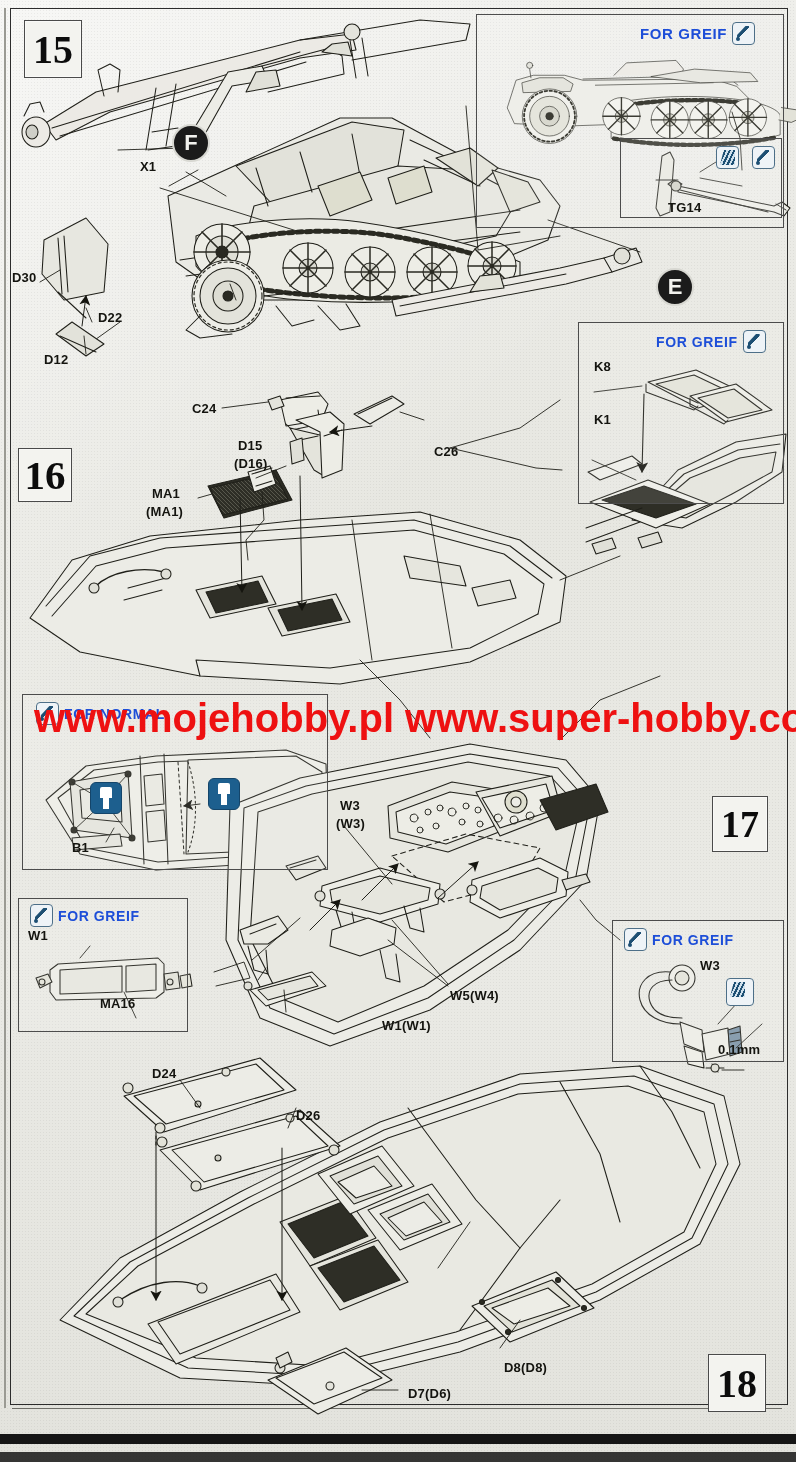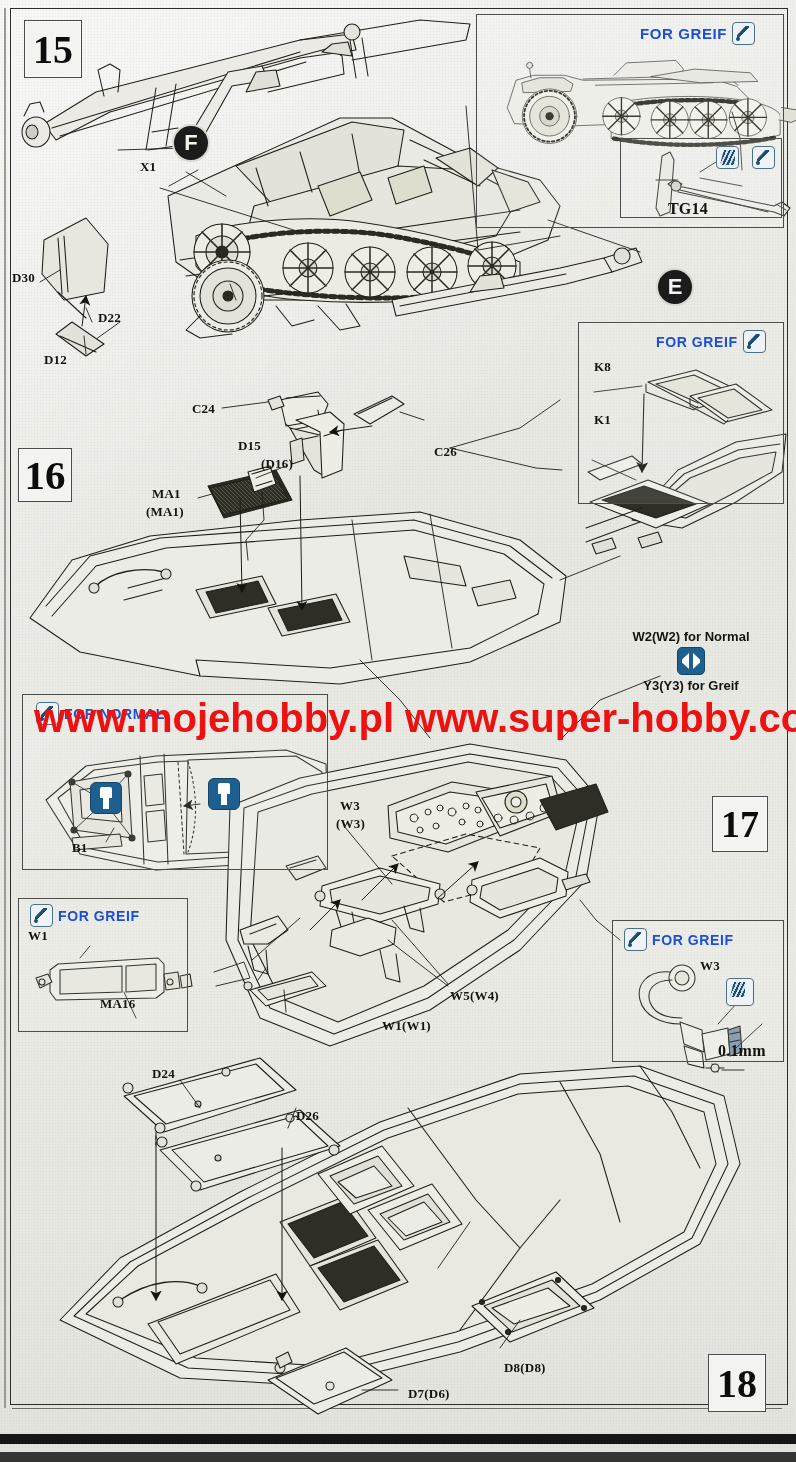--- a/index.html
+++ b/index.html
@@ -15,24 +15,24 @@
   #grain{position:absolute;inset:0;opacity:.30;mix-blend-mode:multiply;
     background-image:
       radial-gradient(rgba(120,120,115,.30) .6px, transparent .7px),
       radial-gradient(rgba(255,255,255,.35) .6px, transparent .7px);
     background-size:3px 3px, 4px 4px;
     background-position:0 0, 1px 2px;}
   
   .pageframe{position:absolute;border:1px solid #2c2c2c;}
   .darkstrip{position:absolute;background:#161616;}
   svg.layer{position:absolute;left:0;top:0;width:796px;height:1462px;overflow:visible;}
-  .lbl{position:absolute;color:#14140f;font-family:Liberation Serif, serif;
+  .lbl{position:absolute;color:#14140f;font-family:Liberation Sans, sans-serif;
        font-weight:700;white-space:nowrap;letter-spacing:.2px;}
   .lbl.s13{font-size:13px;}
-  .lbl.s12{font-size:16px;}
+  .lbl.s12{font-size:13px;}
   .stepnum{position:absolute;background:#f3f3ef;border:1px solid #4a4a4a;
      display:flex;align-items:center;justify-content:center;
      font-family:"Liberation Serif",serif;font-weight:700;color:#0c0c0c;
      box-shadow:0 0 0 1px rgba(255,255,255,.5) inset;}
   .circletag{position:absolute;border-radius:50%;background:#1b1b1b;color:#f2f2ee;
      display:flex;align-items:center;justify-content:center;
      font-family:"Liberation Sans",sans-serif;font-weight:700;
      border:2px solid #d8d8d2;}
   .box{position:absolute;border:1px solid #4c4c4c;background:rgba(255,255,255,.10);}
   .forlabel{position:absolute;display:flex;align-items:center;gap:5px;
@@ -547,40 +547,33 @@
     <span class="icobox icon-knife"></span>
   </div>
   <div class="box" style="left:620px;top:138px;width:160px;height:78px;"></div>
   <div class="lbl s12" style="left:668px;top:200px;">TG14</div>
   <span class="icon-file" style="position:absolute;left:716px;top:146px;"></span>
   <span class="icobox icon-knife" style="position:absolute;left:752px;top:146px;"></span>
 
   <div class="lbl s13" style="left:192px;top:401px;">C24</div>
   <div class="lbl s13" style="left:426px;top:444px;margin-left:8px;">C26</div>
   <div class="lbl s13" style="left:238px;top:438px;">D15</div>
-  <div class="lbl s13" style="left:234px;top:456px;margin-left:27px;">(D16)</div>
+  <div class="lbl s13" style="left:234px;top:456px;">(D16)</div>
   <div class="lbl s13" style="left:152px;top:486px;">MA1</div>
   <div class="lbl s13" style="left:146px;top:504px;">(MA1)</div>
 
   <div class="box" style="left:578px;top:322px;width:204px;height:180px;"></div>
   <div class="forlabel small" style="left:656px;top:330px;">
     <span>FOR GREIF</span>
     <span class="icobox icon-knife"></span>
   </div>
   <div class="lbl s13" style="left:594px;top:359px;">K8</div>
   <div class="lbl s13" style="left:594px;top:412px;">K1</div>
 
 
-  <div class="altbox" style="left:596px;top:628px;width:190px;">
-    <div class="ln">W2(W2) for Normal</div>
-    <div style="display:flex;justify-content:center;margin:2px 0;">
-      <span class="swapicon"></span>
-    </div>
-    <div class="ln">Y3(Y3) for Greif</div>
-  </div>
 
   <div class="box" style="left:22px;top:694px;width:304px;height:174px;"></div>
   <div class="forlabel small" style="left:36px;top:702px;">
     <span class="icobox icon-knife"></span>
     <span>FOR NORMAL</span>
   </div>
   <span class="glueicon" style="position:absolute;left:90px;top:782px;"></span>
   <span class="glueicon" style="position:absolute;left:208px;top:778px;"></span>
   <div class="lbl s13" style="left:72px;top:840px;">B1</div>
 

